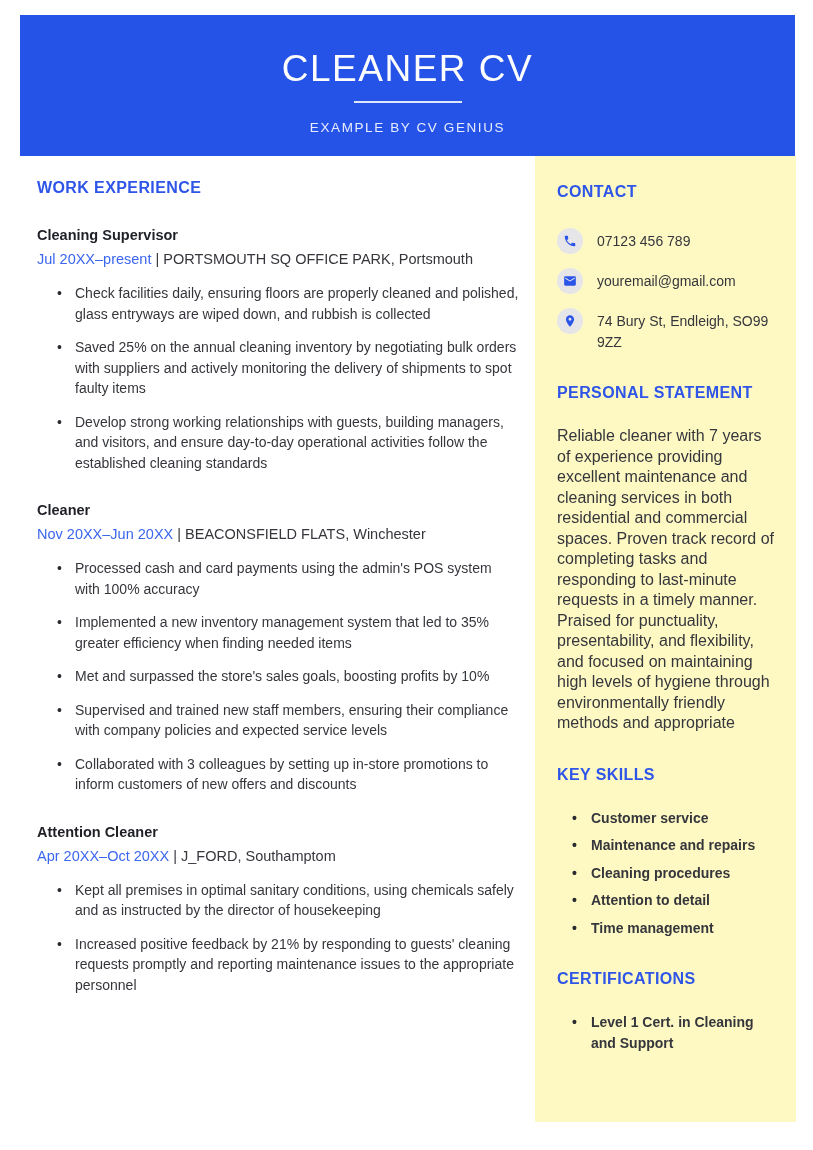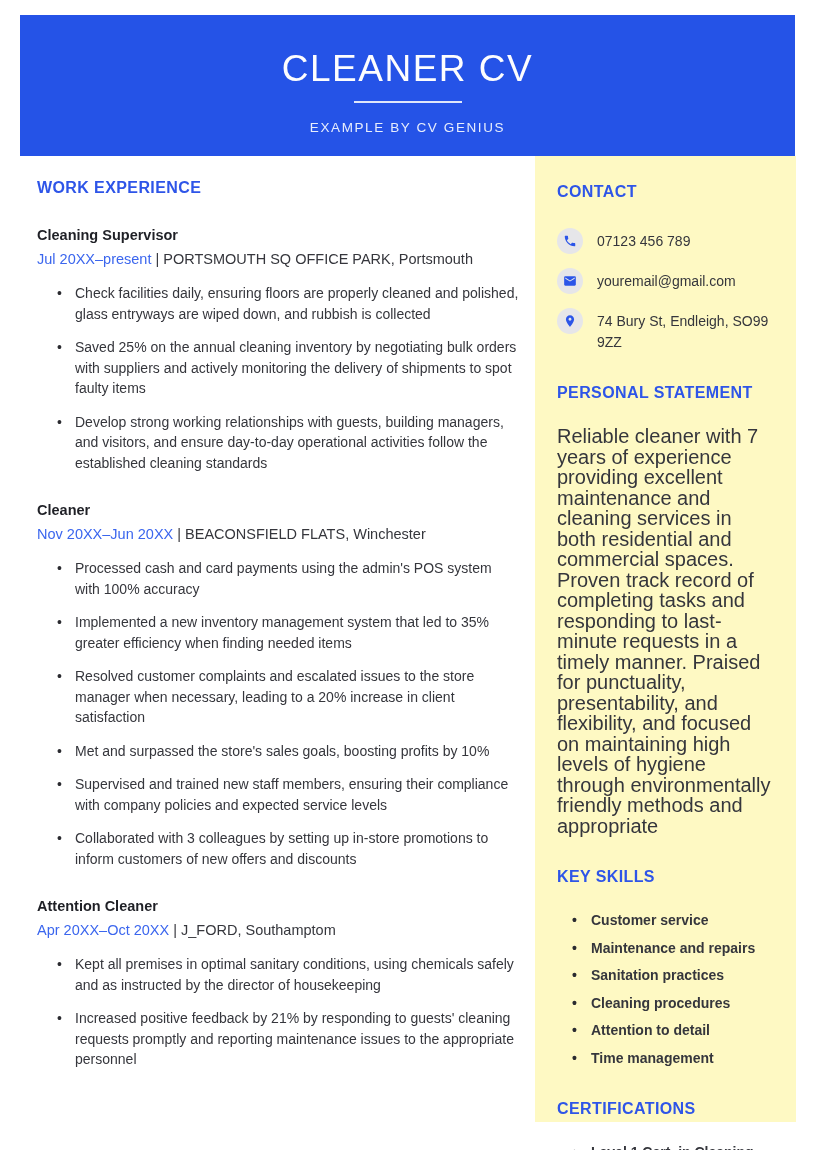--- a/index.html
+++ b/index.html
@@ -67,21 +67,21 @@
   .contact-row { display:flex; align-items:flex-start; margin-bottom:14px; min-height:26px; }
   .icon-circle {
     flex:0 0 26px; width:26px; height:26px; border-radius:50%;
     background:#e6e6e9; display:flex; align-items:center; justify-content:center;
     margin-right:14px;
   }
   .icon-circle svg { width:14px; height:14px; fill:#2b55e8; }
   .contact-text { font-size:14px; line-height:20.5px; color:#35363c; padding-top:3px; }
 
   .sb-section { margin-top:31px; }
-  .statement { margin-top:23px; font-size:20px; line-height:20.5px; color:#35363c; }
+  .statement { margin-top:23px; font-size:16px; line-height:20.5px; color:#35363c; }
 
   ul.sb-bullets { list-style:none; margin-top:23px; }
   ul.sb-bullets li {
     position:relative; padding-left:34px; margin-bottom:7px;
     font-size:14px; line-height:20.5px; color:#35363c;font-weight:bold;
   }
   ul.sb-bullets li::before {
     content:"\2022"; position:absolute; left:15px; top:0;
     font-size:14px; color:#2a2b30;
   }
@@ -115,21 +115,20 @@
   <section class="job">
     <div class="job-title">Cleaner</div>
     <div class="job-meta">
       <span class="date">Nov 20XX–Jun 20XX</span>
       <span>|</span>
       <span>BEACONSFIELD FLATS, Winchester</span>
     </div>
     <ul class="bullets">
       <li>Processed cash and card payments using the admin's POS system with 100% accuracy</li>
       <li>Implemented a new inventory management system that led to 35% greater efficiency when finding needed items</li>
-      <li>Resolved customer complaints and escalated issues to the store manager when necessary, leading to a 20% increase in client satisfaction</li>
       <li>Met and surpassed the store's sales goals, boosting profits by 10%</li>
       <li>Supervised and trained new staff members, ensuring their compliance with company policies and expected service levels</li>
       <li>Collaborated with 3 colleagues by setting up in-store promotions to inform customers of new offers and discounts</li>
     </ul>
   </section>
 
   <section class="job">
     <div class="job-title">Attention Cleaner</div>
     <div class="job-meta">
       <span class="date">Apr 20XX–Oct 20XX</span>
@@ -176,21 +175,20 @@
   <section class="sb-section">
     <h2 class="section-heading">PERSONAL STATEMENT</h2>
     <p class="statement">Reliable cleaner with 7 years of experience providing excellent maintenance and cleaning services in both residential and commercial spaces. Proven track record of completing tasks and responding to last-minute requests in a timely manner. Praised for punctuality, presentability, and flexibility, and focused on maintaining high levels of hygiene through environmentally friendly methods and appropriate</p>
   </section>
 
   <section class="sb-section">
     <h2 class="section-heading">KEY SKILLS</h2>
     <ul class="sb-bullets">
       <li>Customer service</li>
       <li>Maintenance and repairs</li>
-      <li>Sanitation practices</li>
       <li>Cleaning procedures</li>
       <li>Attention to detail</li>
       <li>Time management</li>
     </ul>
   </section>
 
   <section class="sb-section">
     <h2 class="section-heading">CERTIFICATIONS</h2>
     <ul class="sb-bullets">
       <li>Level 1 Cert. in Cleaning and Support</li>

